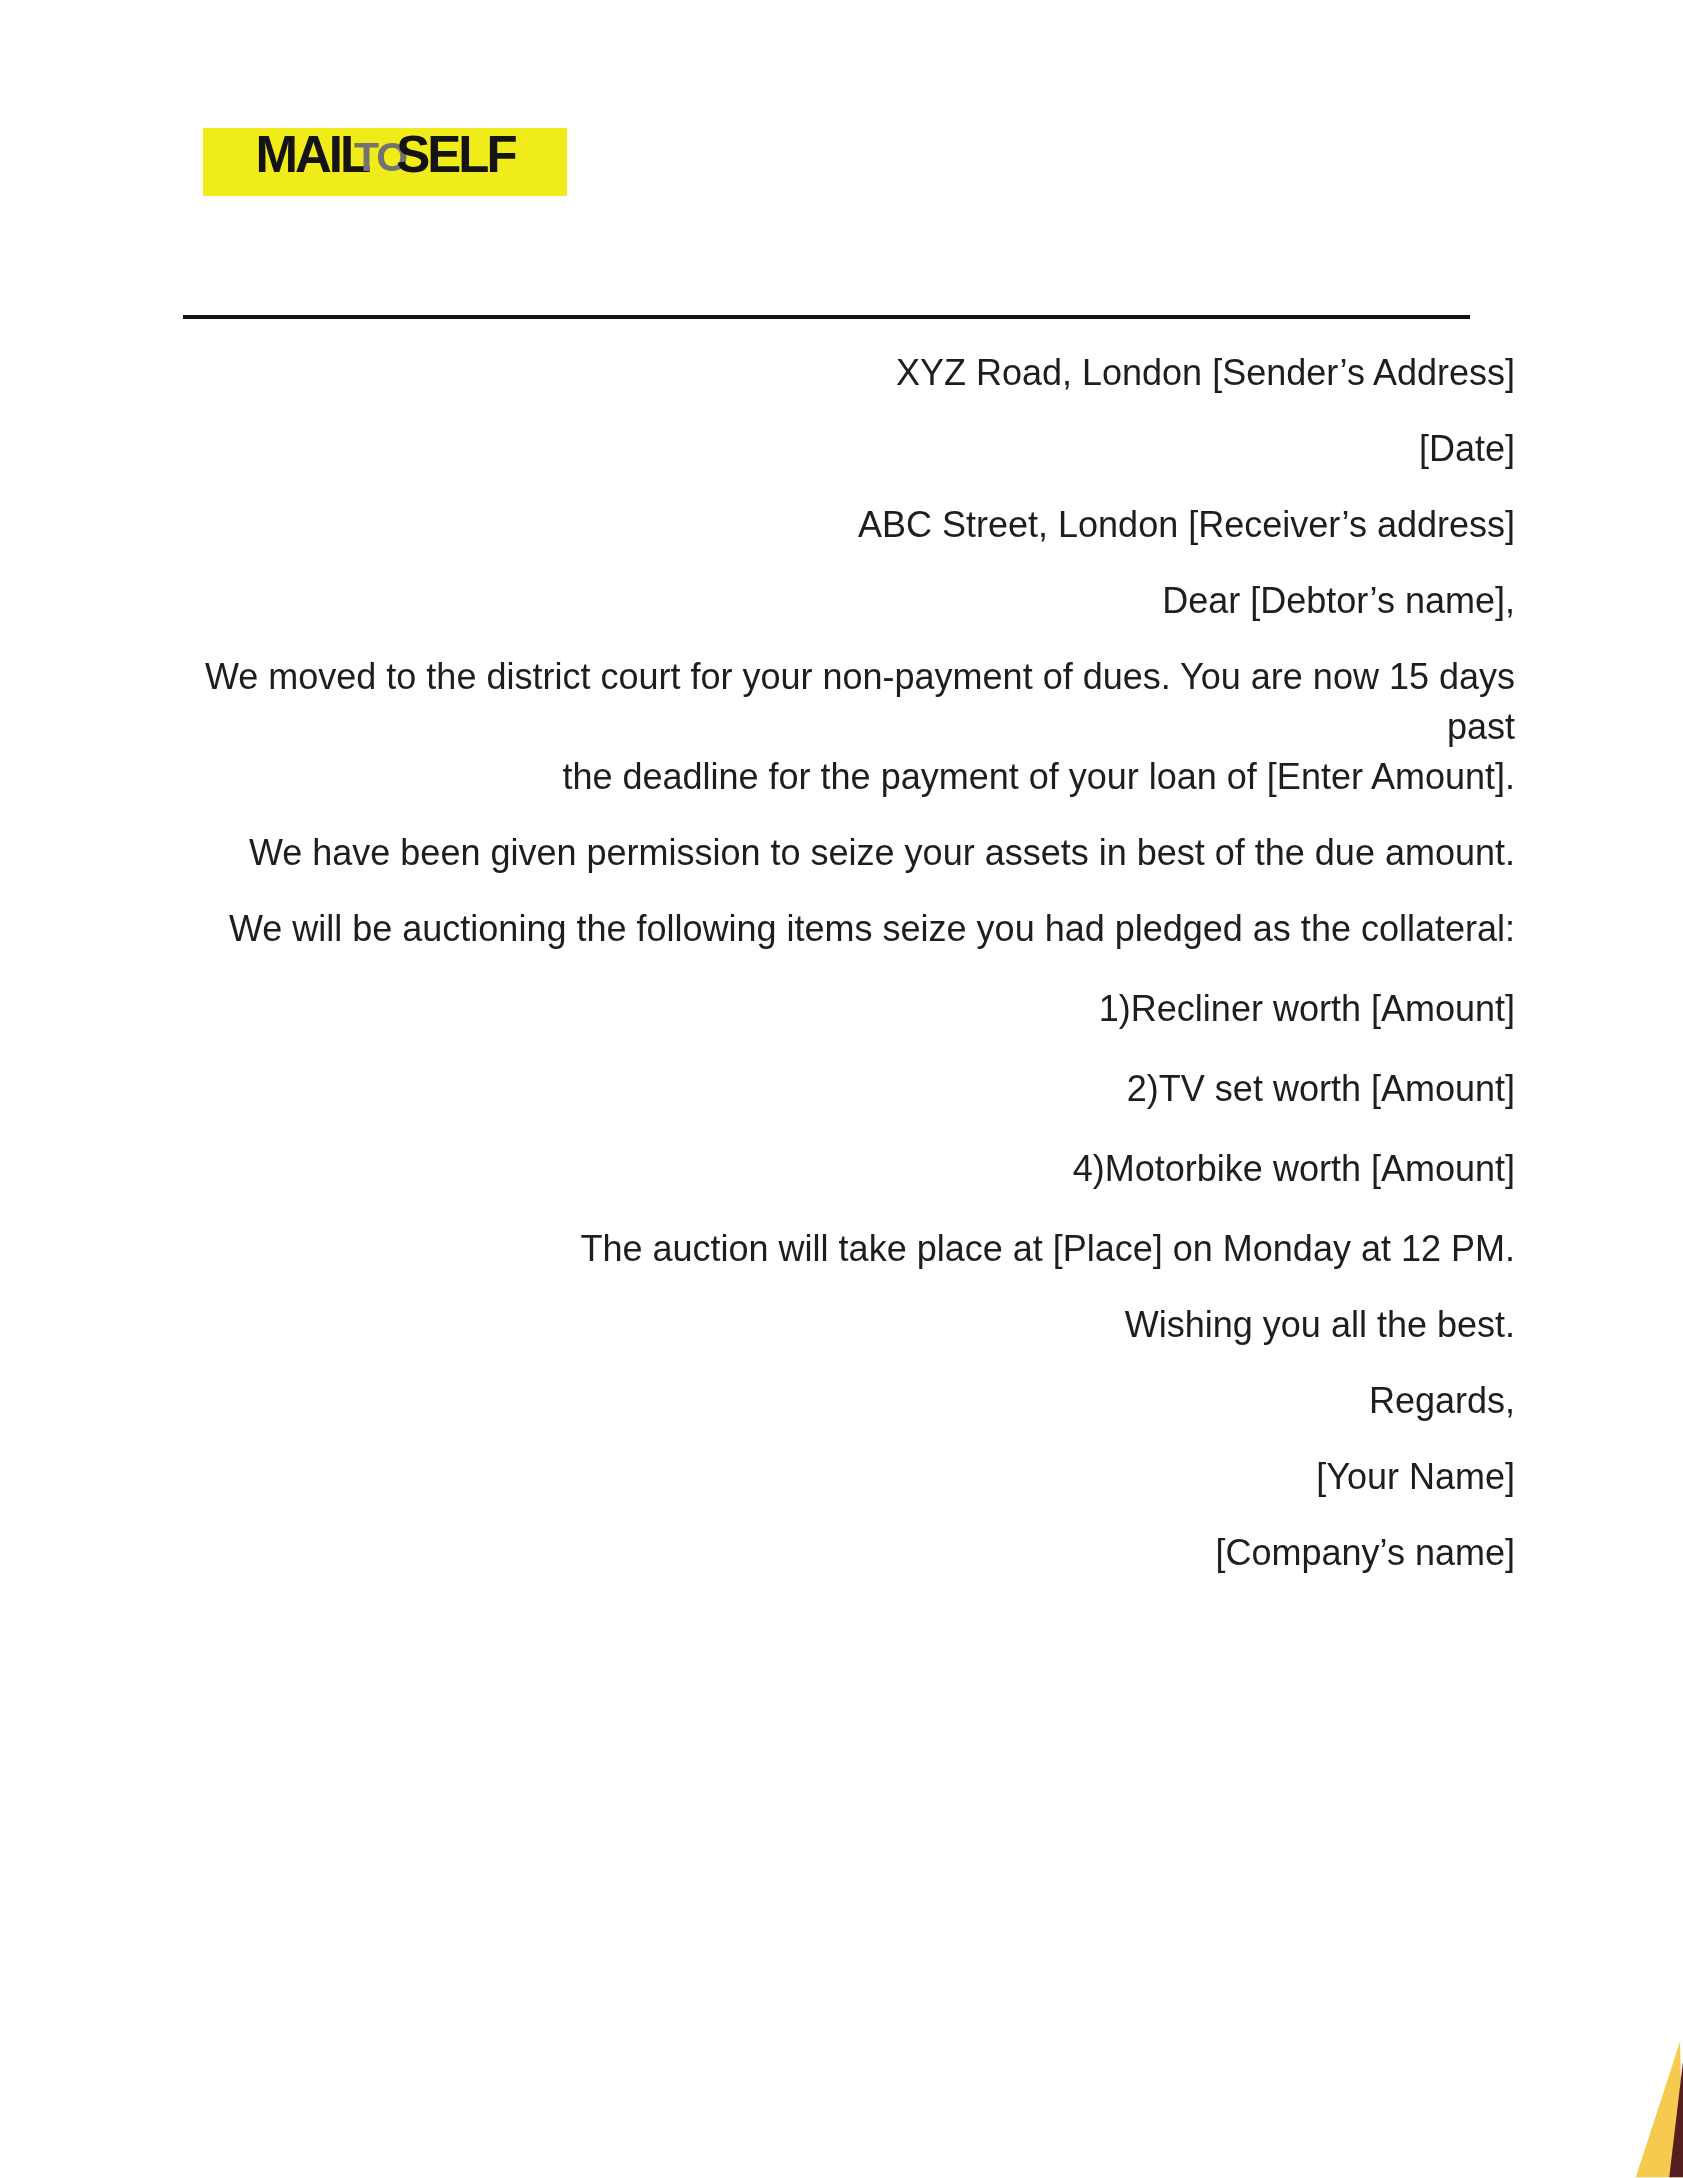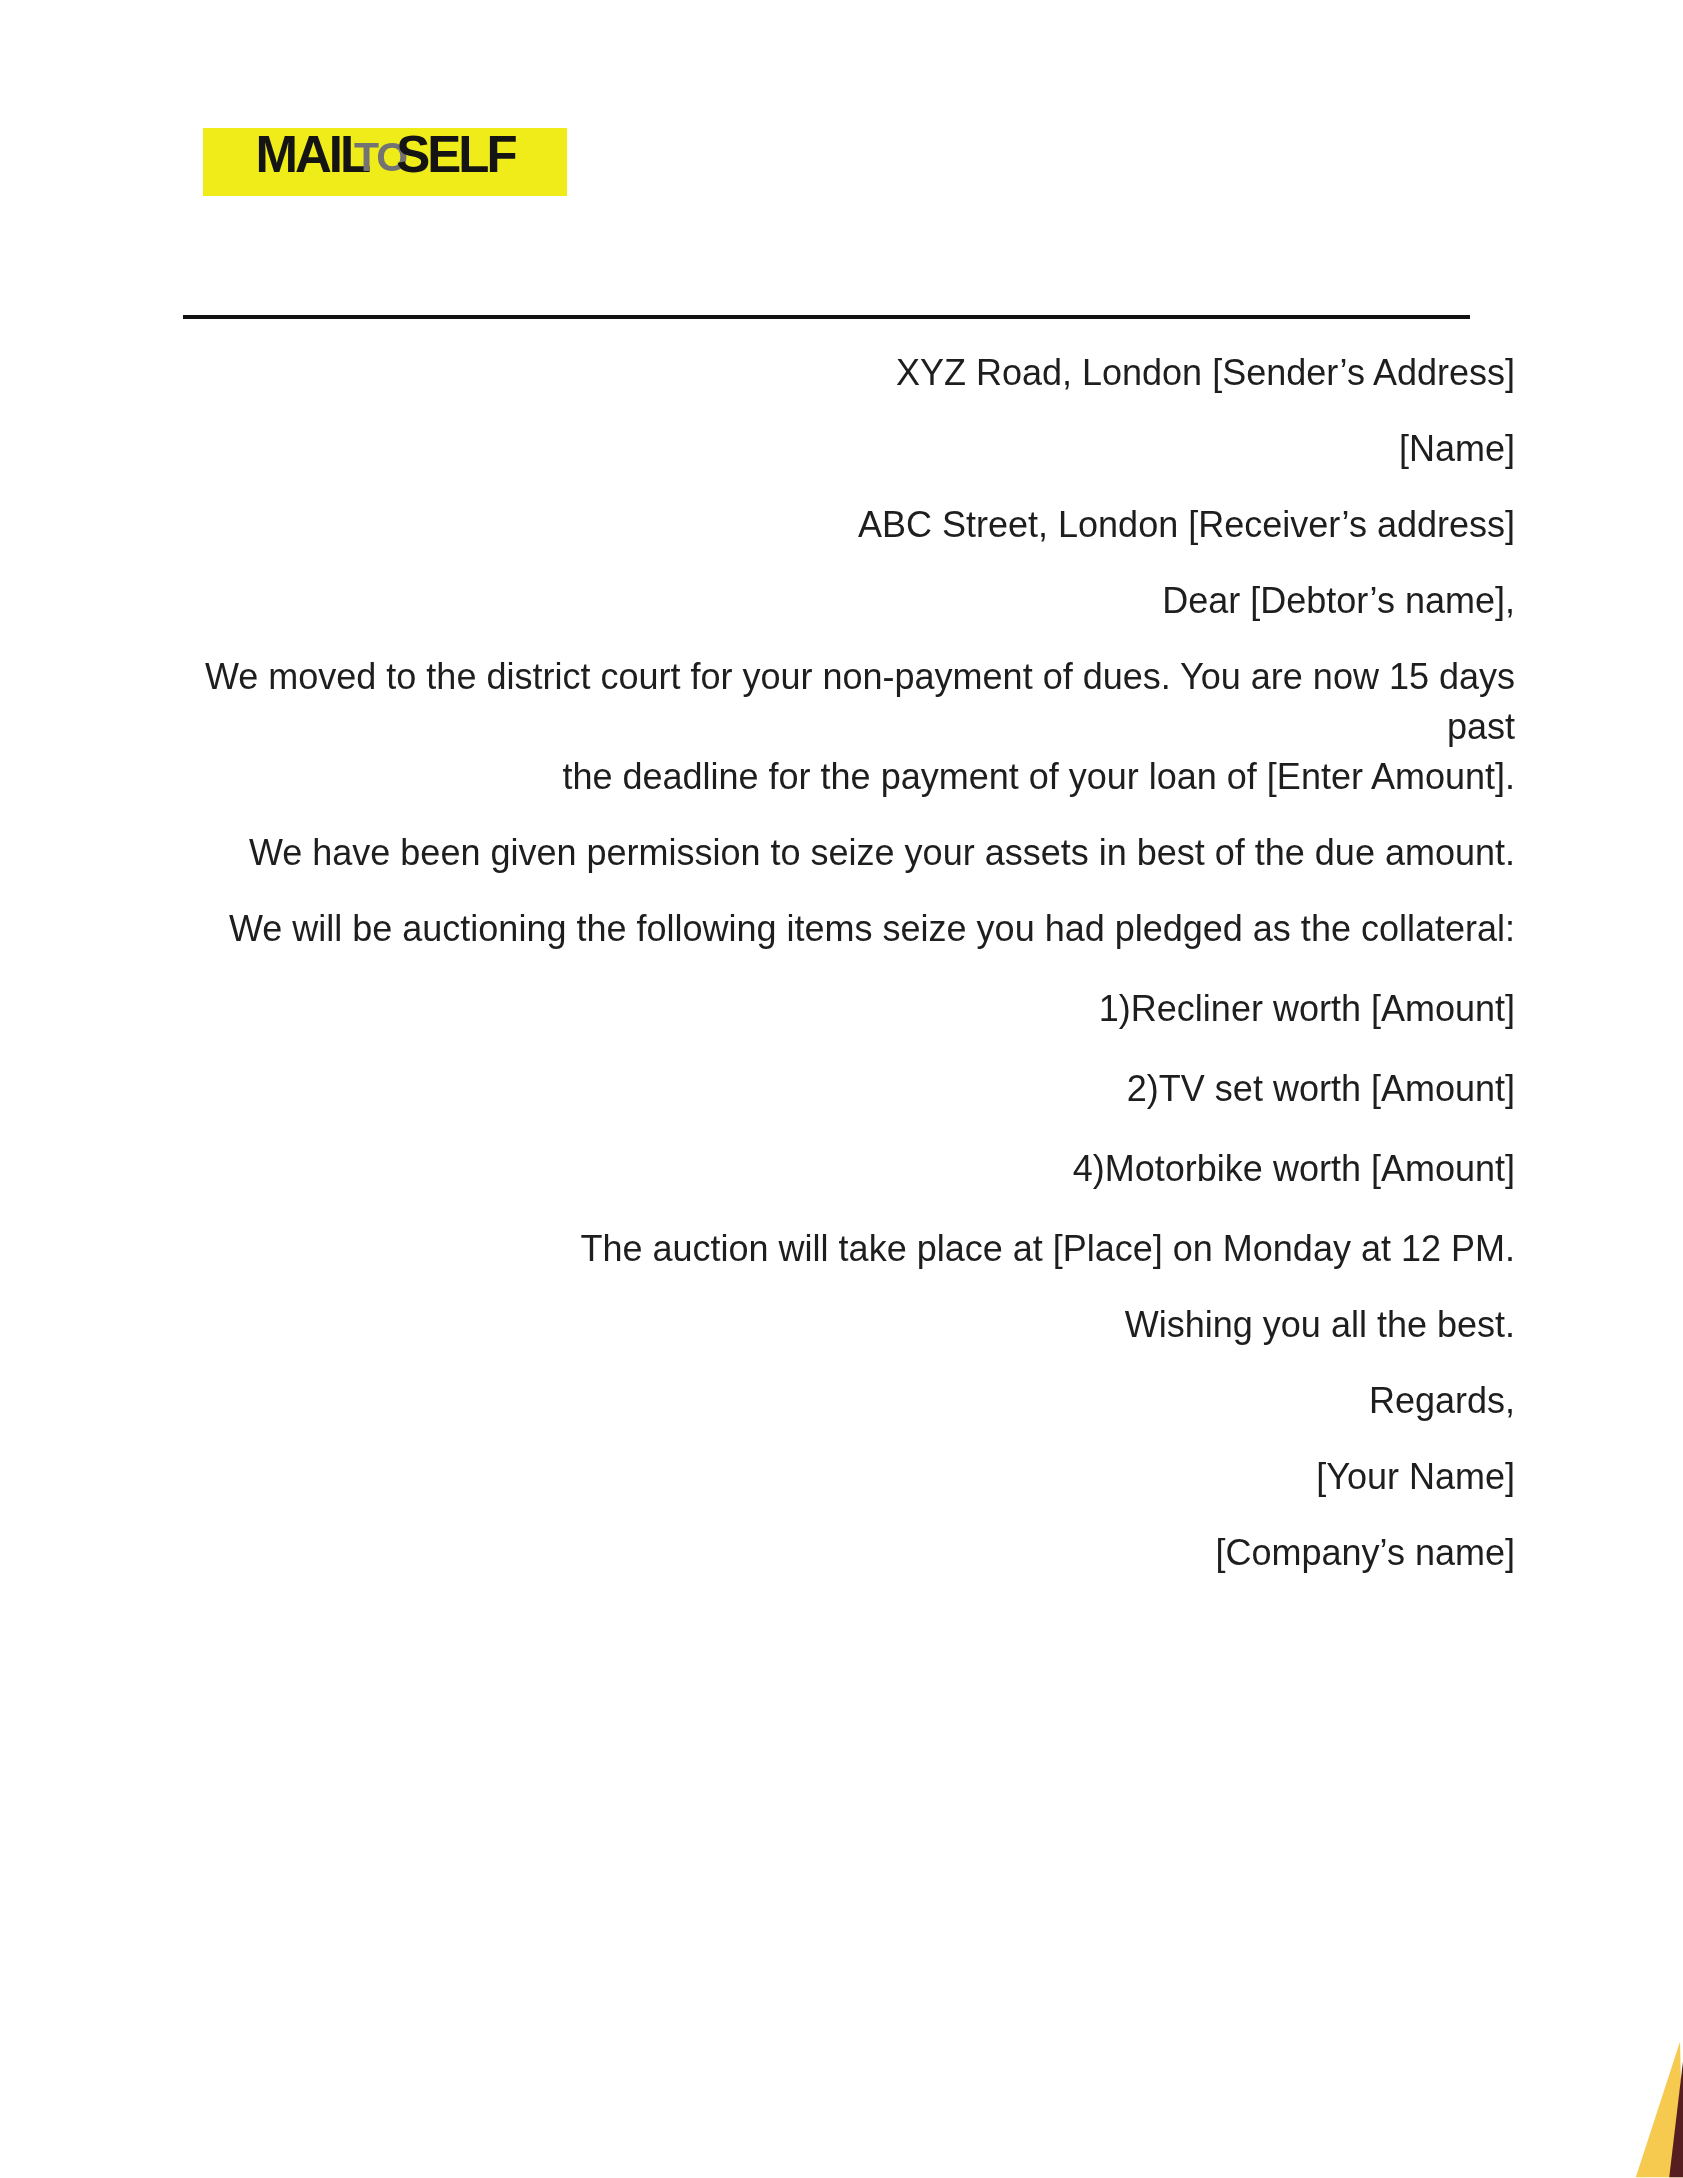--- a/index.html
+++ b/index.html
@@ -100,21 +100,21 @@
   <div class="logo">
     <span class="word word-mail">MAIL</span>
     <span class="word word-to">TO</span>
     <span class="word word-self">SELF</span>
   </div>
 
   <div class="divider"></div>
 
   <div class="letter">
     <p>XYZ Road, London [Sender’s Address]</p>
-    <p>[Name]</p>
+    <p>[Date]</p>
     <p>ABC Street, London [Receiver’s address]</p>
     <p>Dear [Debtor’s name],</p>
     <p>We moved to the district court for your non-payment of dues. You are now 15 days past
 the deadline for the payment of your loan of [Enter Amount].</p>
     <p>We have been given permission to seize your assets in best of the due amount.</p>
     <p class="pre-list">We will be auctioning the following items seize you had pledged as the collateral:</p>
 
     <div class="list-item">
       <span class="num">1)</span><span>Recliner worth [Amount]</span>
     </div>

